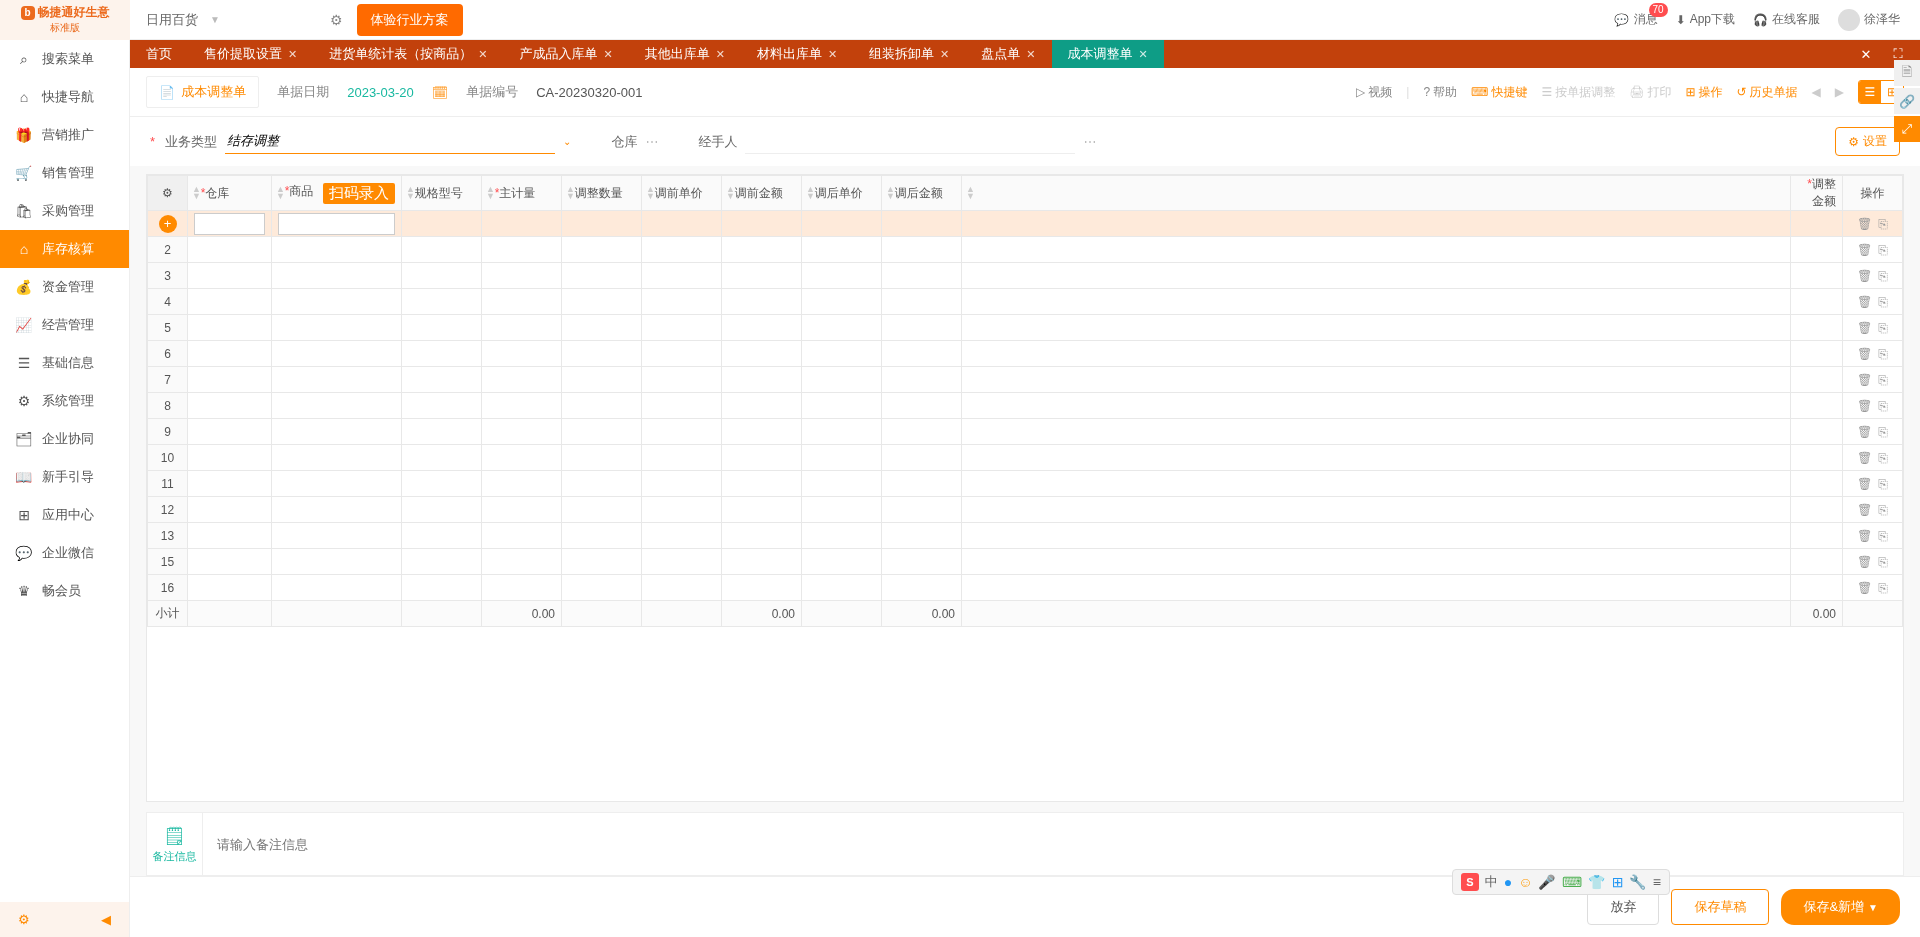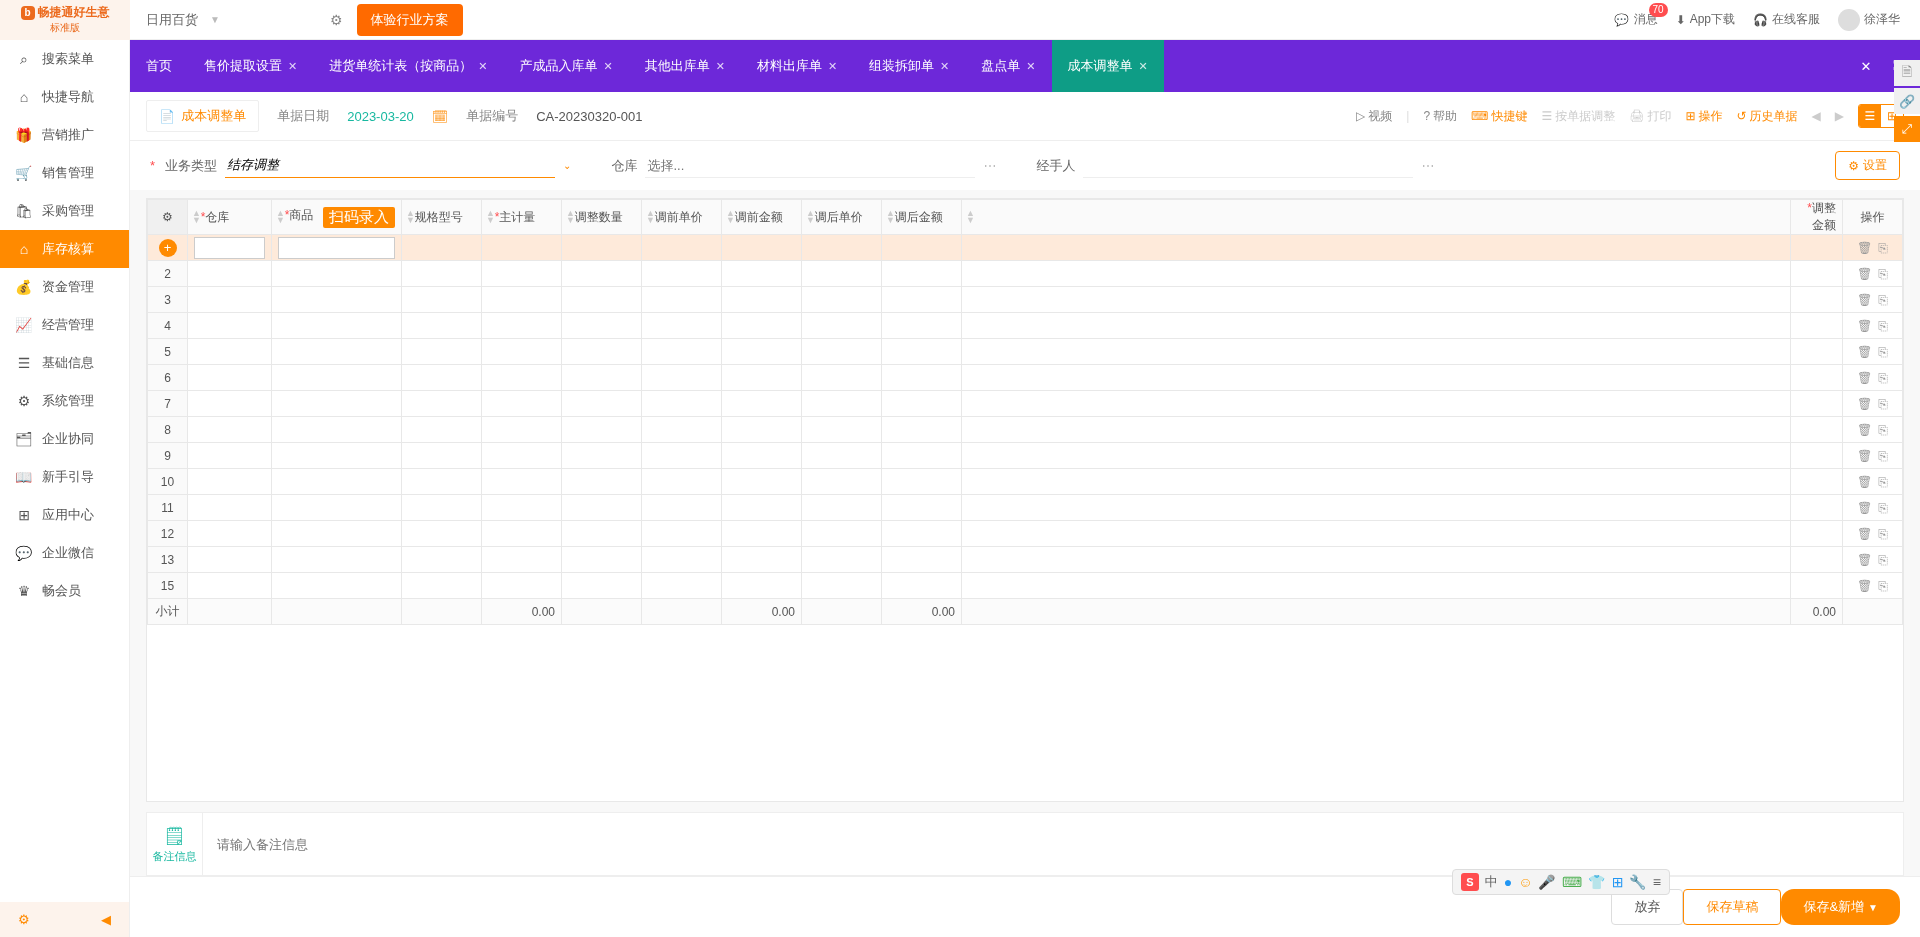--- a/index.html
+++ b/index.html
@@ -30,21 +30,21 @@
 
 
 .right-rail { position: absolute; right: 0; top: 60px; width: 26px; display: flex; flex-direction: column; gap: 2px; }
 .rail-btn { width: 26px; height: 26px; background: #f0f0f0; display: flex; align-items: center; justify-content: center; font-size: 13px; color: #888; cursor: pointer; }
 .rail-btn.active { background: #ff8a00; color: #fff; }
 
 
 .main { flex: 1; display: flex; flex-direction: column; position: relative; background: #f8f8f8; }
 
 
-.tabs-bar { background: #6d28d9; display: flex; align-items: center; height: 52px; color: #fff; font-size: 13px; justify-content: flex-end; }
+.tabs-bar { background: #c2410c; display: flex; align-items: center; height: 28px; color: #fff; font-size: 13px; justify-content: flex-end; }
 .tab { display: flex; align-items: center; gap: 6px; padding: 0 16px; height: 100%; cursor: pointer; white-space: nowrap; }
 .tab.active { background: #0e9d86; }
 .tab-close { font-size: 11px; opacity: 0.8; }
 .tabs-end { margin-left: auto; display: flex; align-items: center; gap: 8px; padding-right: 10px; }
 .tab-end-btn { width: 24px; height: 24px; display: flex; align-items: center; justify-content: center; cursor: pointer; color: #fff; }
 
 
 .doc-header { background: #fff; display: flex; align-items: center; padding: 8px 16px; gap: 18px; border-bottom: 1px solid #eee; font-size: 13px; color: #666; }
 .doc-title { color: #ff8a00; display: flex; align-items: center; gap: 6px; border: 1px solid #eee; padding: 6px 12px; border-radius: 2px; }
 .doc-field-label { color: #888; }
@@ -86,21 +86,21 @@
 .num-right { text-align: right; }
 tfoot td { background: #fbfbfb; font-weight: normal; }
 
 
 .remark-box { margin: 10px 16px 0 16px; background: #fff; border: 1px solid #eee; display: flex; align-items: center; height: 64px; }
 .remark-label { width: 56px; display: flex; flex-direction: column; align-items: center; justify-content: center; color: #18b8a0; font-size: 11px; gap: 2px; border-right: 1px solid #eee; height: 100%; }
 .remark-icon { font-size: 18px; }
 .remark-input { flex: 1; border: none; padding: 0 14px; font-size: 13px; outline: none; color: #999; }
 
 
-.footer-bar { display: flex; justify-content: flex-end; padding: 12px 20px; background: #fff; margin-top: auto; border-top: 1px solid #eee; }
+.footer-bar { display: flex; justify-content: flex-end; gap: 12px; padding: 12px 20px; background: #fff; margin-top: auto; border-top: 1px solid #eee; }
 .btn-plain { border: 1px solid #ddd; background: #fff; color: #555; padding: 8px 22px; border-radius: 4px; font-size: 13px; cursor: pointer; }
 .btn-outline-orange { border: 1px solid #ff8a00; background: #fff; color: #ff8a00; padding: 8px 22px; border-radius: 4px; font-size: 13px; cursor: pointer; }
 .btn-action-orange { background: #ff8a00; color: #fff; border: none; padding: 8px 22px; border-radius: 13px; font-size: 13px; cursor: pointer; display: flex; align-items: center; gap: 4px; }
 
 
 .ime-bar { position: absolute; bottom: 42px; right: 250px; display: flex; align-items: center; gap: 6px; background: #f4f4f4; border: 1px solid #ddd; border-radius: 4px; padding: 3px 8px; font-size: 13px; color: #666; }
 .ime-logo { width: 18px; height: 18px; background: #ff4d4f; border-radius: 3px; color: #fff; display: flex; align-items: center; justify-content: center; font-size: 11px; font-weight: bold; }
 .ime-icon { font-size: 14px; cursor: pointer; }
 </style>
 </head>
@@ -310,21 +310,20 @@
 
     <div class="form-row">
       <div class="form-field">
         <span class="required">*</span>
           <span class="field-label">业务类型</span>
         <input class="dd-input" value="结存调整" style="">
         <span class="chevron-down" style="color:#ff8a00">⌄</span>
       </div>
       <div class="form-field">
         <span class="field-label">仓库</span>
-        <input class="plain-input" placeholder="选择..." style="">
         <span class="field-more">⋯</span>
       </div>
       <div class="form-field">
         <span class="field-label">经手人</span>
         <input class="plain-input" style="">
         <span class="field-more">⋯</span>
       </div>
       <button class="btn-settings">
           <span>⚙</span>
           <span>设置</span>
@@ -575,20 +574,35 @@
               <td></td>
               <td></td>
               <td></td>
               <td></td>
               <td></td>
               <td></td>
               <td></td>
               <td></td>
       <td class="ops-cell"><span class="op-icon">🗑</span><span class="op-icon">⎘</span></td>
             </tr>
+            <tr>
+              <td class="col-idx">16</td>
+      <td></td>
+              <td></td>
+              <td></td>
+              <td></td>
+              <td></td>
+              <td></td>
+              <td></td>
+              <td></td>
+              <td></td>
+              <td></td>
+              <td></td>
+      <td class="ops-cell"><span class="op-icon">🗑</span><span class="op-icon">⎘</span></td>
+            </tr>
           </tbody>
         <tfoot>
           <tr>
             <td class="col-idx">小计</td>
             <td></td>
               <td></td>
               <td></td>
             <td class="num-right">0.00</td>
             <td></td>
               <td></td>

